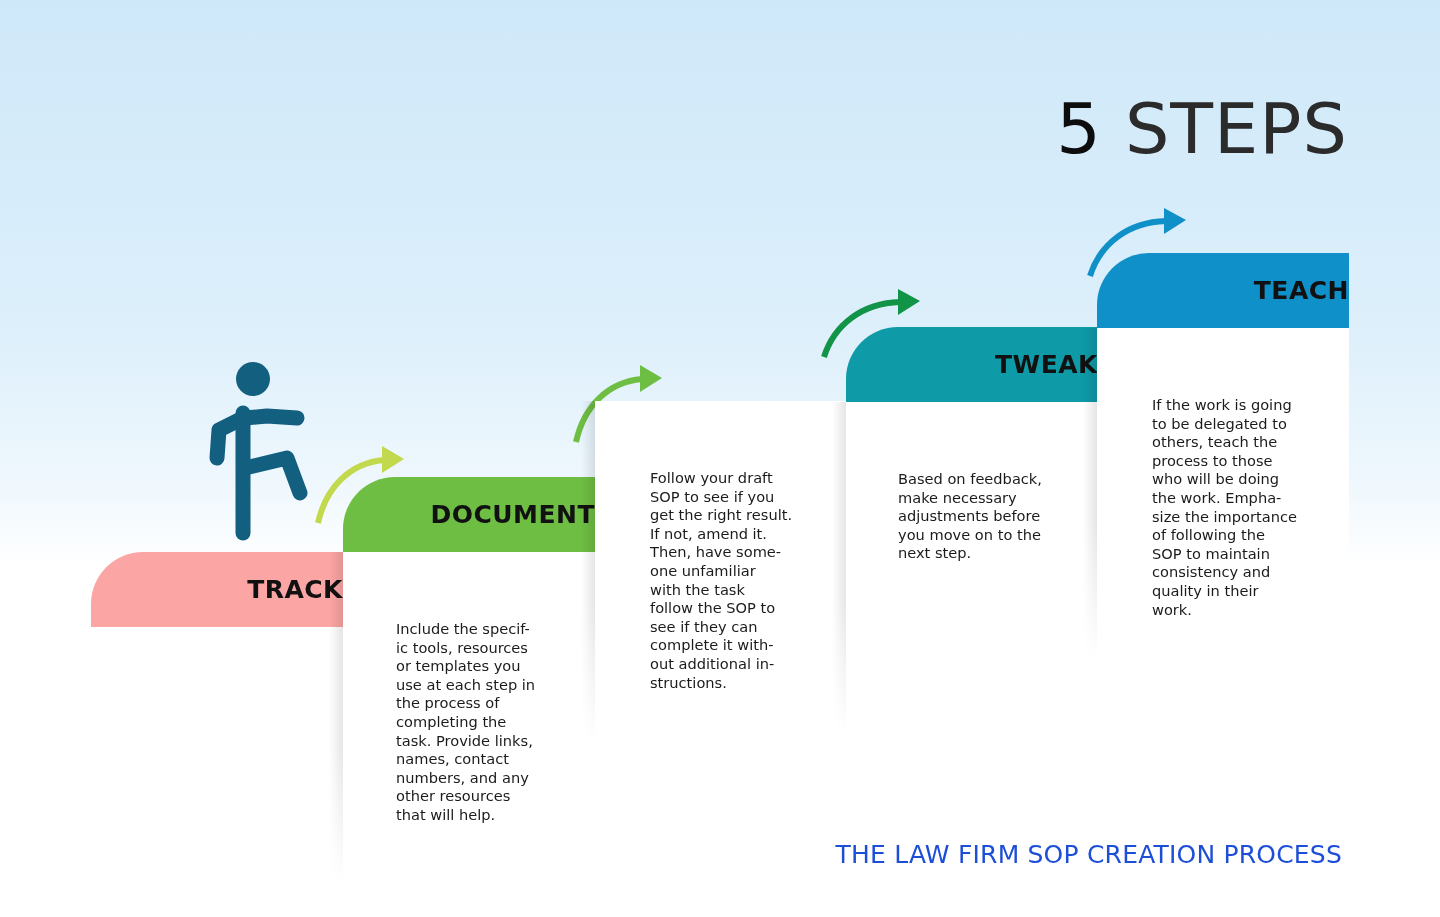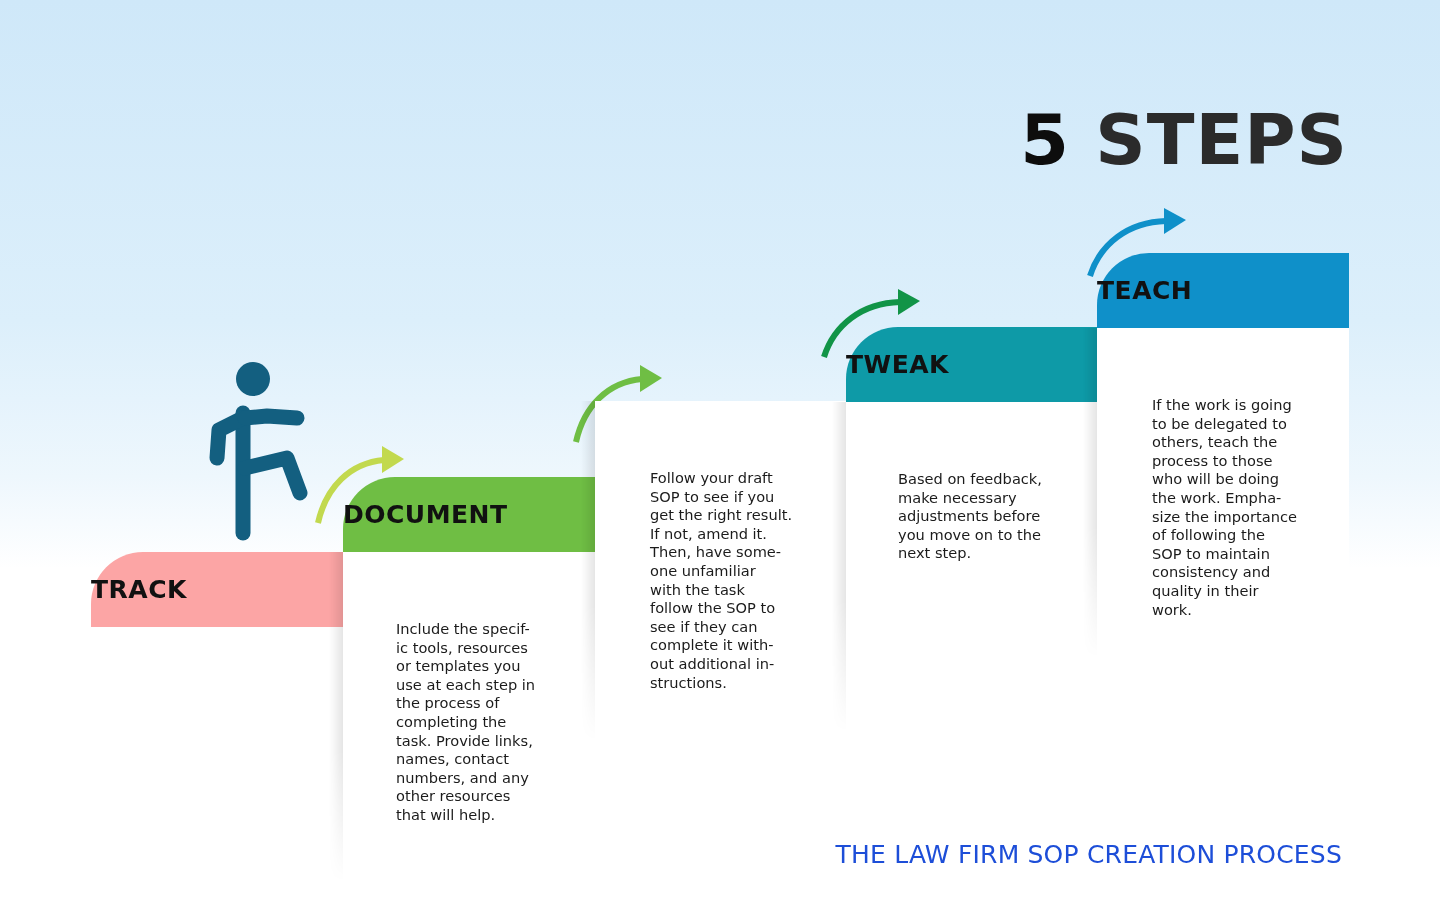--- a/index.html
+++ b/index.html
@@ -2,34 +2,34 @@
 <html><head>
   <meta charset="utf-8">
   <style>
     html, body { margin: 0; padding: 0; }
     body {
       width: 1440px; height: 917px; overflow: hidden; position: relative;
       background: linear-gradient(180deg, #cfe8f9 0%, #dcefFb 35%, #eef7fd 52%, #ffffff 62%, #ffffff 100%);
       font-family: "Liberation Sans", sans-serif;
     }
     .title {
-      position: absolute; right: 92px; top: 99px;
-      font-family: "DejaVu Sans", sans-serif; font-weight: bold;
+      position: absolute; right: 92px; top: 88px;
+      font-family: "DejaVu Sans", sans-serif; font-weight: normal;
       font-size: 70px; letter-spacing: 1px; color: #2b2b2b; margin: 0;
     }
     .title .num { color: #0d0d0d; }
     .subtitle {
       position: absolute; right: 98px; top: 840px;
       font-family: "DejaVu Sans", sans-serif; font-size: 25px; color: #1d4ed8;
       margin: 0; letter-spacing: 0.2px;
     }
     .step { position: absolute; width: 252px; }
     .step .head {
       height: 75px; border-top-left-radius: 52px;
-      display: flex; align-items: center; justify-content: flex-start;
+      display: flex; align-items: center; justify-content: flex-end;
     }
     .step .head span {
       font-family: "DejaVu Sans", sans-serif; font-weight: bold;
       font-size: 25px; color: #111; letter-spacing: 0.5px;
     }
     .step .body {
       background: #ffffff; position: relative;
       box-sizing: border-box; padding: 68px 30px 0 50px;
       font-family: "DejaVu Sans", sans-serif; font-size: 14.6px; line-height: 18.6px; color: #1b1b1b;
     }

